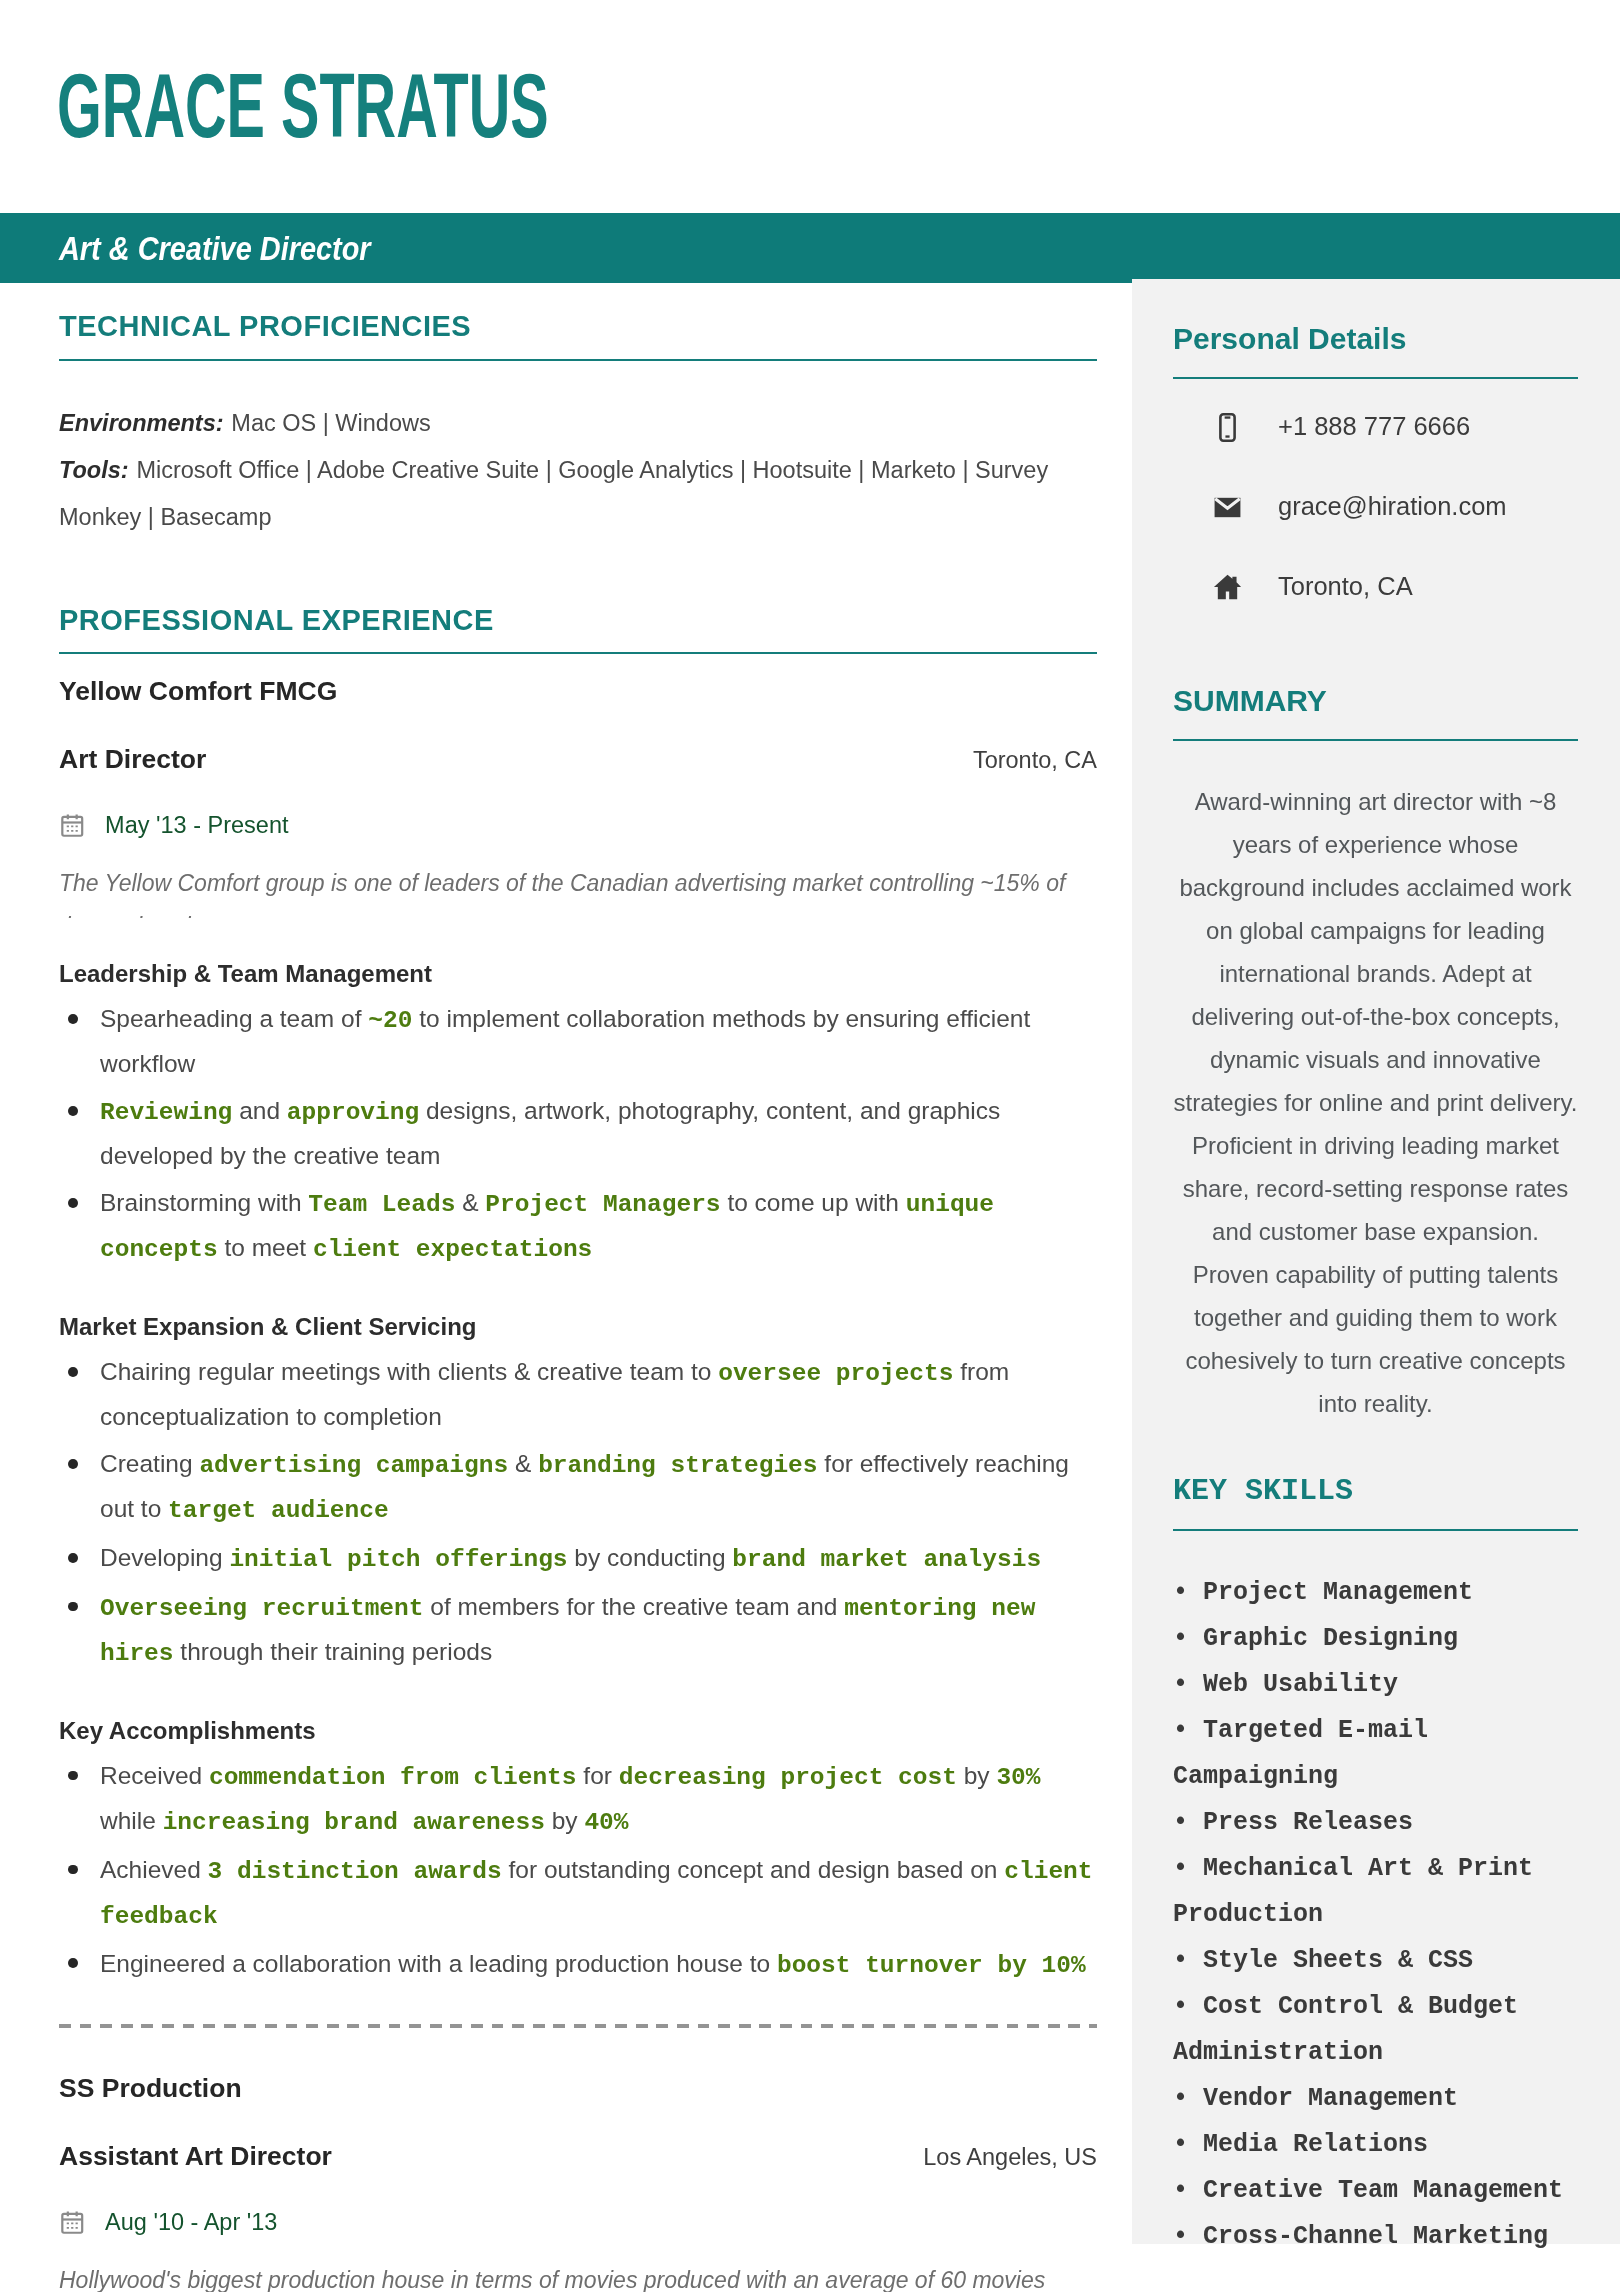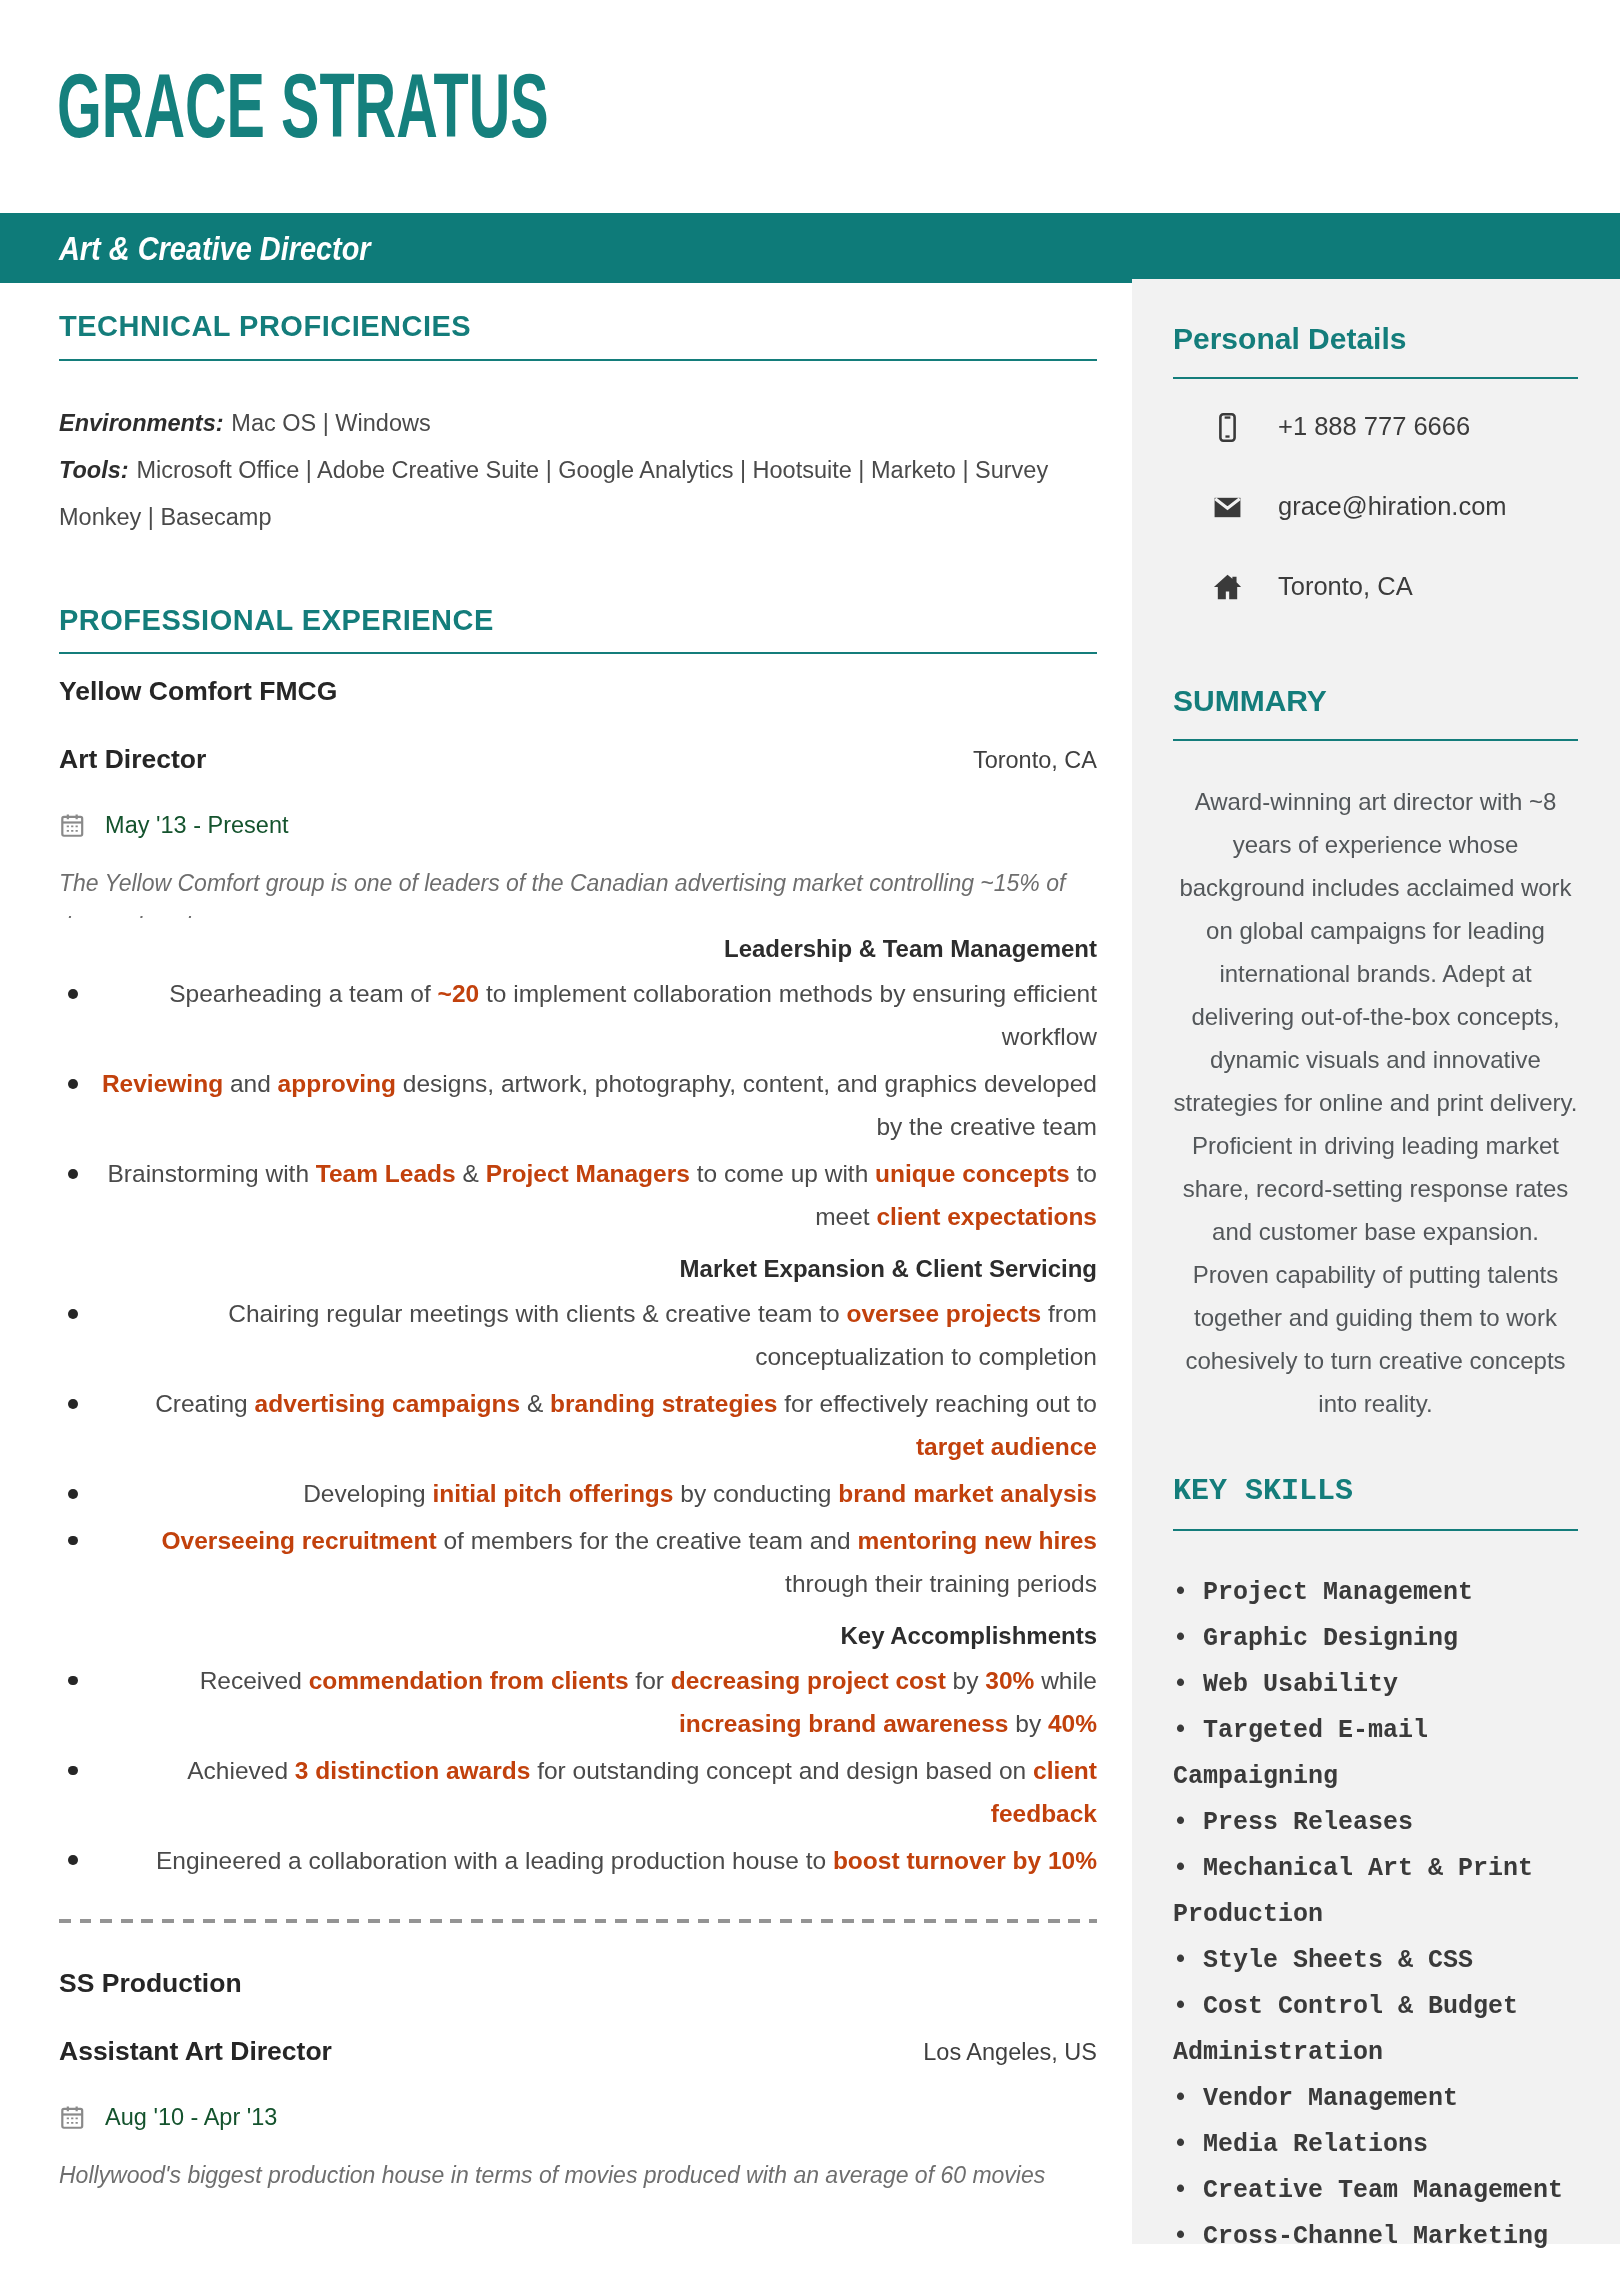--- a/index.html
+++ b/index.html
@@ -37,32 +37,32 @@
   .company { font-size:26.5px; font-weight:700; color:#262626; line-height:31px; }
   .role-row { display:flex; justify-content:space-between; align-items:baseline; margin-top:37px; }
   .role { font-size:26.5px; font-weight:700; color:#262626; }
   .location { font-size:23.5px; color:#3f3f3f; }
   .date-row { display:flex; align-items:center; margin-top:37px; }
   .date-row .cal { width:26.5px; height:26.5px; margin-right:19.6px; flex:0 0 auto; }
   .date-row .cal svg { width:26.5px; height:26.5px; display:block; }
   .date-text { font-size:23.5px; color:#14532d; }
   .desc { margin-top:23.5px; font-size:23px; font-style:italic; color:#6e6e6e; line-height:43px; }
   .job.clip .desc { max-height:56px; overflow:hidden; }
-  .group { margin-top:9px;text-align:right; }
+  .group { margin-top:34px; }
   .group-title { font-size:24px; font-weight:700; color:#2d2d2d; line-height:43px; }
   ul.bullets { list-style:none; margin:2px 0 0 0; padding:0; }
   ul.bullets li {
     position:relative; padding-left:41px; font-size:24.5px; line-height:43px;
     color:#4a4a4a; margin-bottom:3.9px;
   }
   ul.bullets li::before {
     content:""; position:absolute; left:8.8px; top:16.7px;
     width:9.8px; height:9.8px; border-radius:50%; background:#262626;
   }
-  ul.bullets li .b { font-weight:700; color:#c2410c; }
+  ul.bullets li .b { font-weight:700; color:#4d7c0f;font-family:Liberation Mono, monospace; }
   .divider {
     margin-top:37px; height:3.9px;
     background:repeating-linear-gradient(90deg,#949494 0 11.8px,transparent 11.8px 20.6px);
   }
   .divider + .job { margin-top:45px; }
 
   
   .sidebar {
     position:absolute; left:1132px; top:279px; width:488px; height:1965px;
     background:#f2f2f2; box-sizing:border-box; padding:43px 42px 0 41px;

